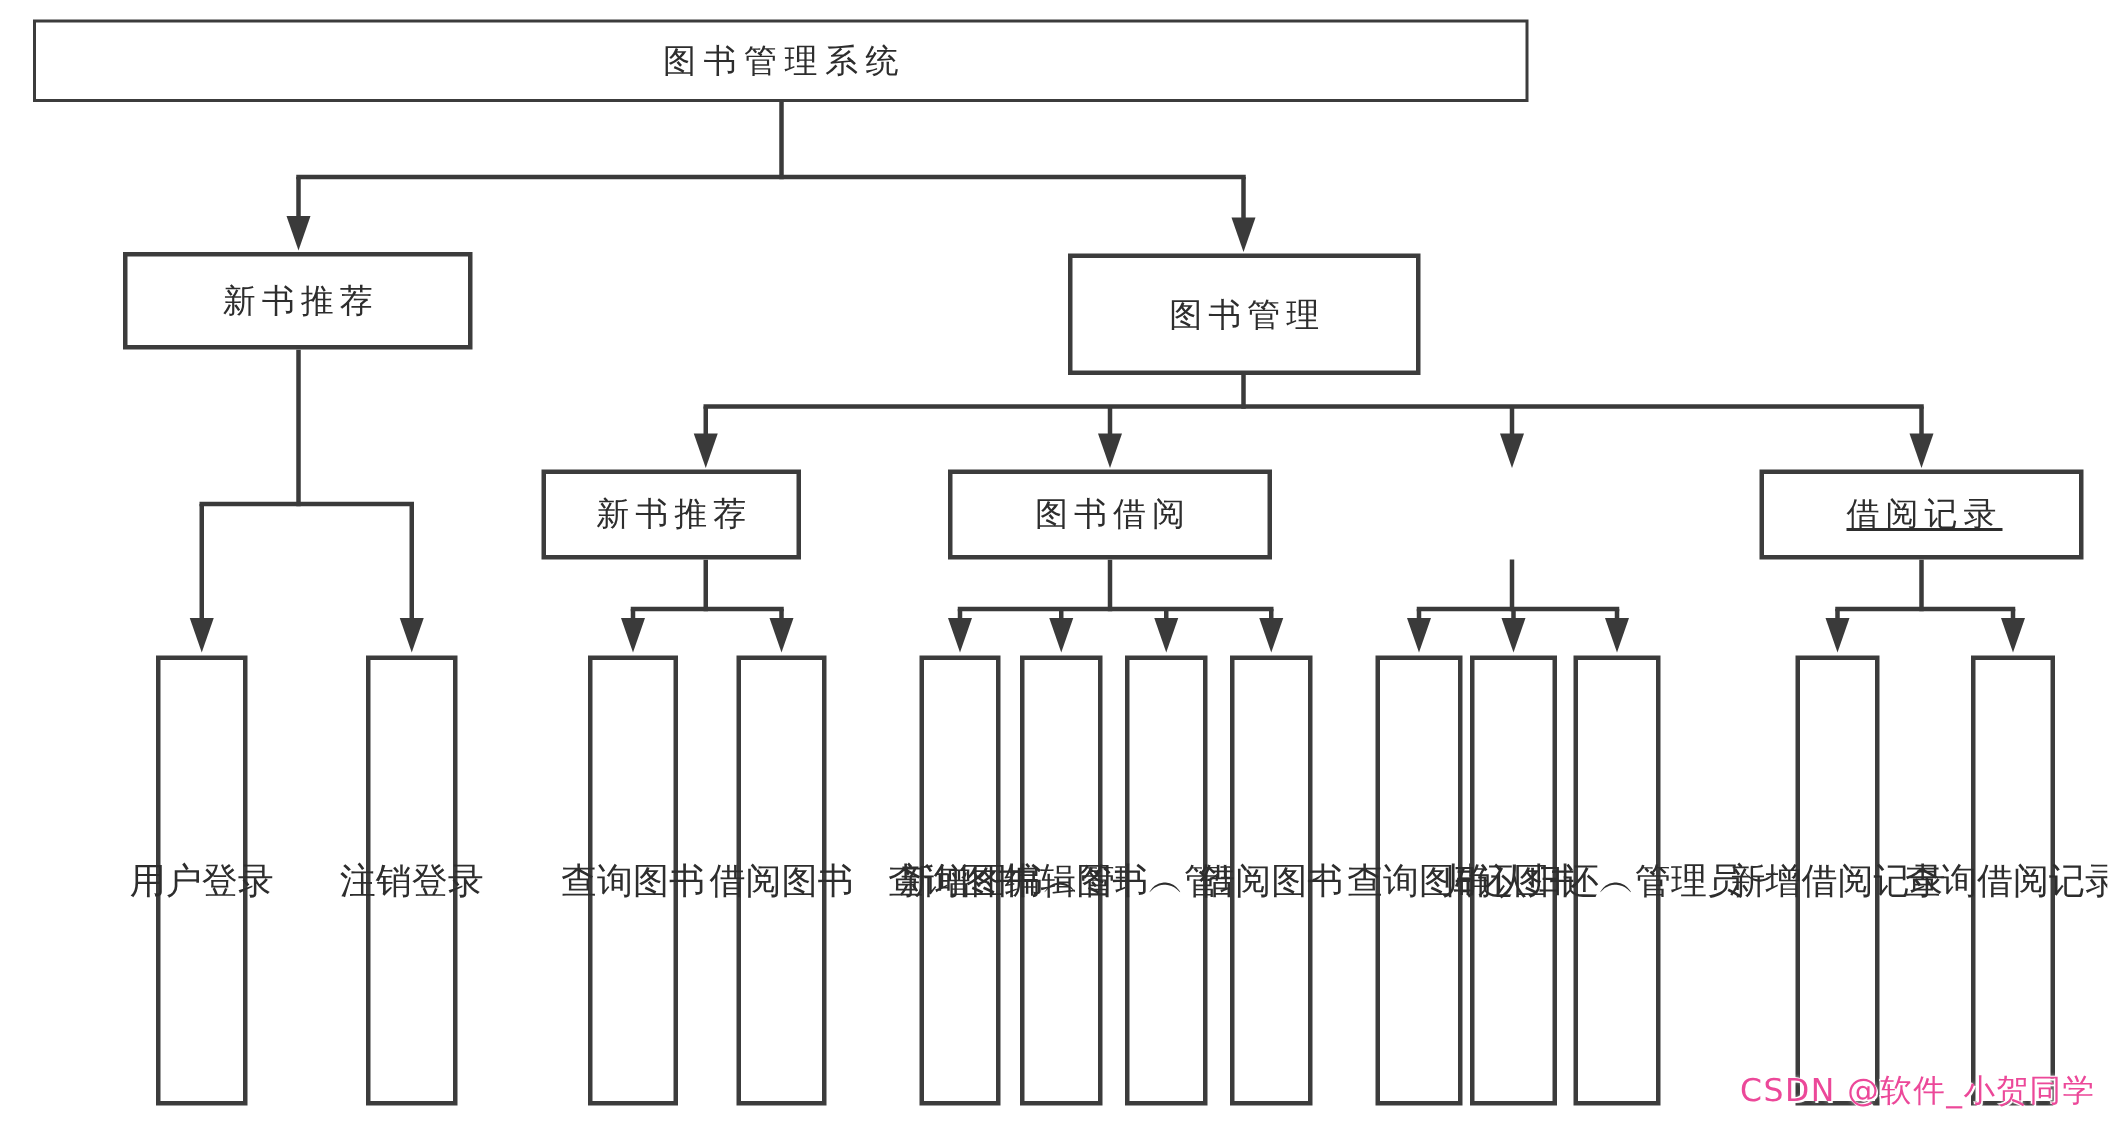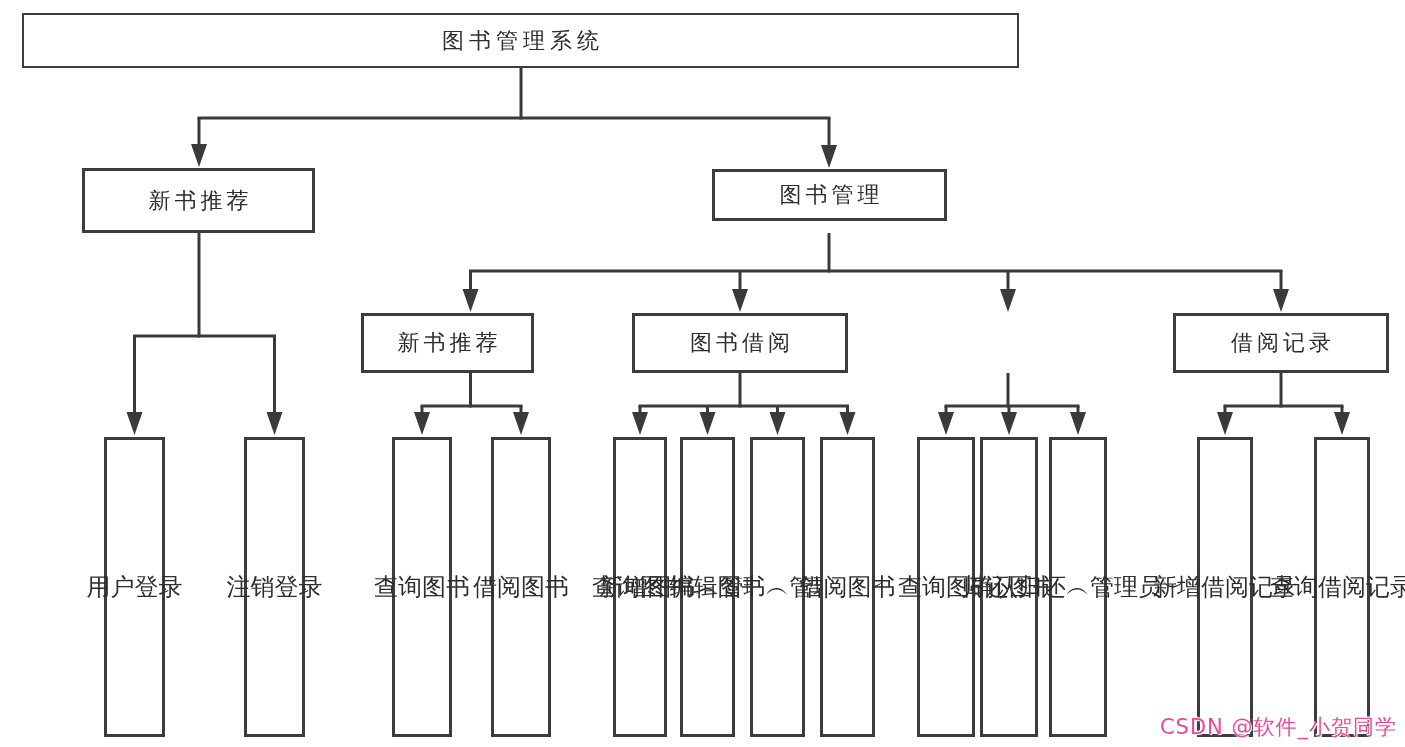--- a/index.html
+++ b/index.html
@@ -48,26 +48,26 @@
     font-size: 24px;
   }
   .vchar {
     display: block;
     height: 31px;
     line-height: 31px;
     text-align: center;
   }
   
   #n-user-login   { left: 82px;  top: 168px; width: 233px; height: 65px; }
-  #n-book-mgmt    { left: 712px; top: 169px; width: 235px; height: 52px; }
+  #n-book-mgmt    { left: 712px; top: 169px; width: 235px; height: 81px; }
   
   #n-new-books      { left: 361px;  top: 313px; width: 173px; height: 60px; }
   #n-book-borrow    { left: 632px;  top: 313px; width: 216px; height: 60px; }
   #n-current-borrow { left: 900px;  top: 313px; width: 216px; height: 60px; }
-  #n-borrow-records { left: 1173px; top: 313px; width: 216px; height: 60px; }
+  #n-borrow-records { left: 1173px; top: 313px; width: 216px; height: 60px; text-decoration: underline; }
   
   #l-user-login     { left: 104px;  width: 61px; }
   #l-logout         { left: 244px;  width: 61px; }
   #l-query-book-1   { left: 392px;  width: 60px; }
   #l-borrow-book-1  { left: 491px;  width: 60px; }
   #l-query-book-2   { left: 613px;  width: 54px; }
   #l-add-book       { left: 680px;  width: 55px; }
   #l-edit-book      { left: 750px;  width: 55px; }
   #l-borrow-book-2  { left: 820px;  width: 55px; }
   #l-query-book-3   { left: 917px;  width: 58px; }

